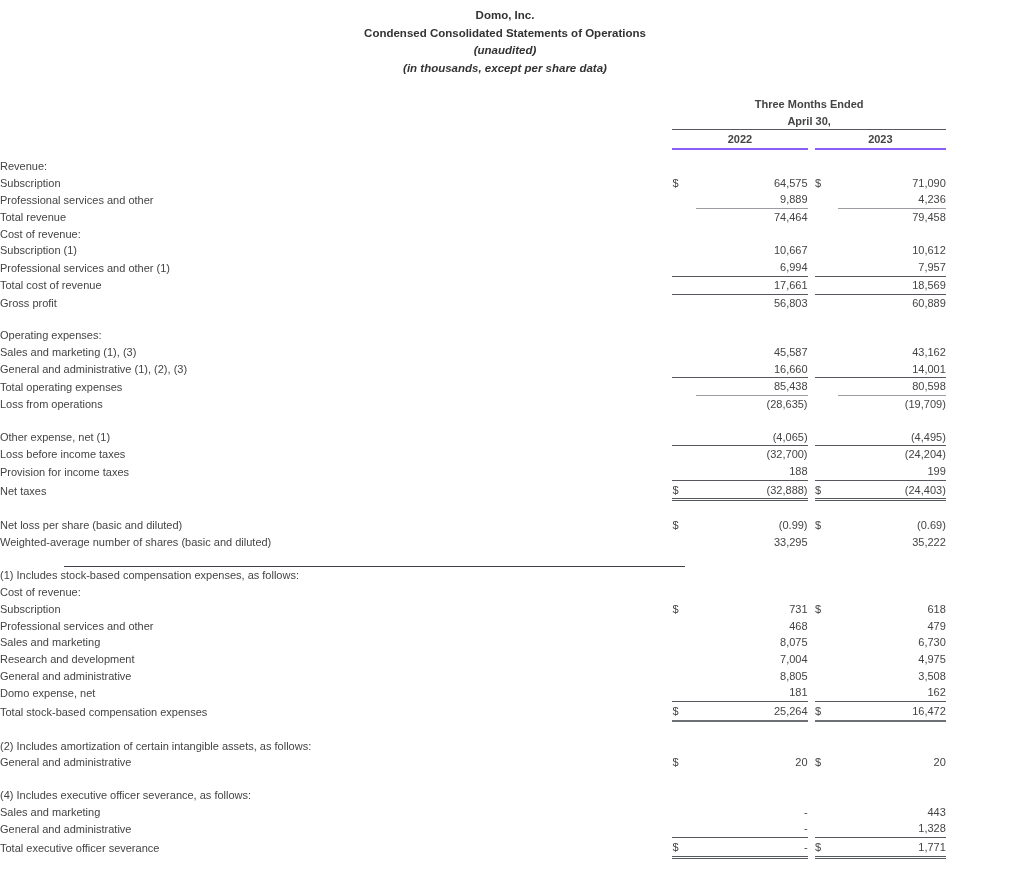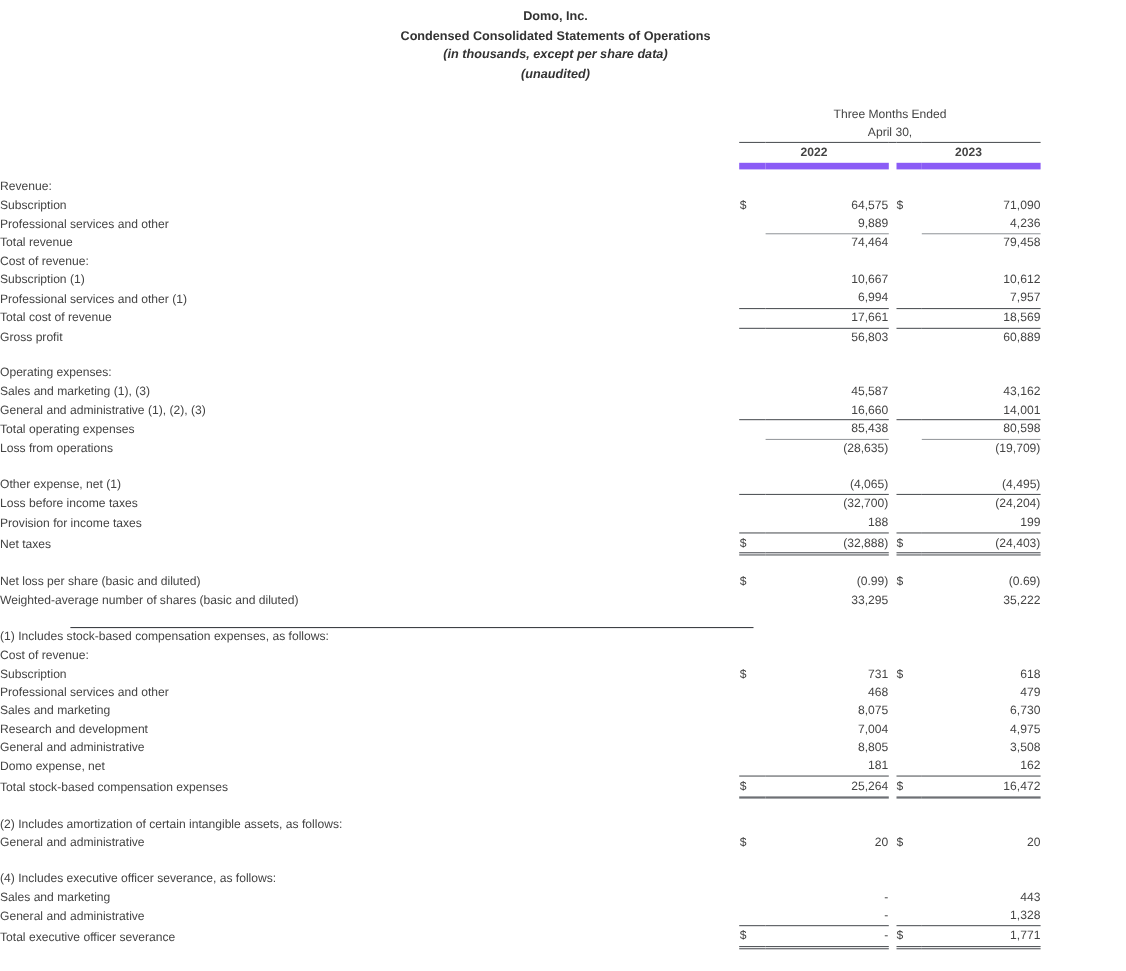--- a/index.html
+++ b/index.html
@@ -86,35 +86,35 @@
   .dbl { border-bottom: 3px double #55585c; }
   .bb-thick { border-bottom: 2px solid #6d7074; }
 
   
   tr.sp td { height: 16px; line-height: 16px; }
   tr.sp-sm td { height: 8px; line-height: 8px; }
 
   
   .hdr-center {
     text-align: center;
-    font-weight: normal;
+    font-weight: bold;
     font-size: 11px;
     color: #333333;
   }
   .hdr-rule-full {
     border-bottom: 1px solid #55585c;
   }
   .hdr-year {
     text-align: center;
     font-weight: bold;
     font-size: 11px;
     color: #333333;
   }
   .hdr-year-rule {
-    border-bottom: 6px solid #8b5cf6;
+    border-bottom: 2px solid #8b5cf6;
   }
 
   
   .divider-row td {
     height: 22px;
   }
   .divider-line {
     border-bottom: 1px solid #3e4145;
     width: 621px;
     margin-left: 64px;
@@ -123,22 +123,22 @@
   .divider-wrap { padding: 0; }
 </style>
 </head>
 <body>
 
 <div class="page">
 
   <div class="titles">
     <div class="t-line t1">Domo, Inc.</div>
     <div class="t-line t2">Condensed Consolidated Statements of Operations</div>
+    <div class="t-line t4 italic">(unaudited)</div>
     <div class="t-line t3 italic">(in thousands, except per share data)</div>
-    <div class="t-line t4 italic">(unaudited)</div>
   </div>
 
   <table class="fin">
     <colgroup>
       <col class="c-label">
         <col class="c-gap">
         <col class="c-cur">
         <col class="c-val">
       <col class="c-gap2">
         <col class="c-cur2">

